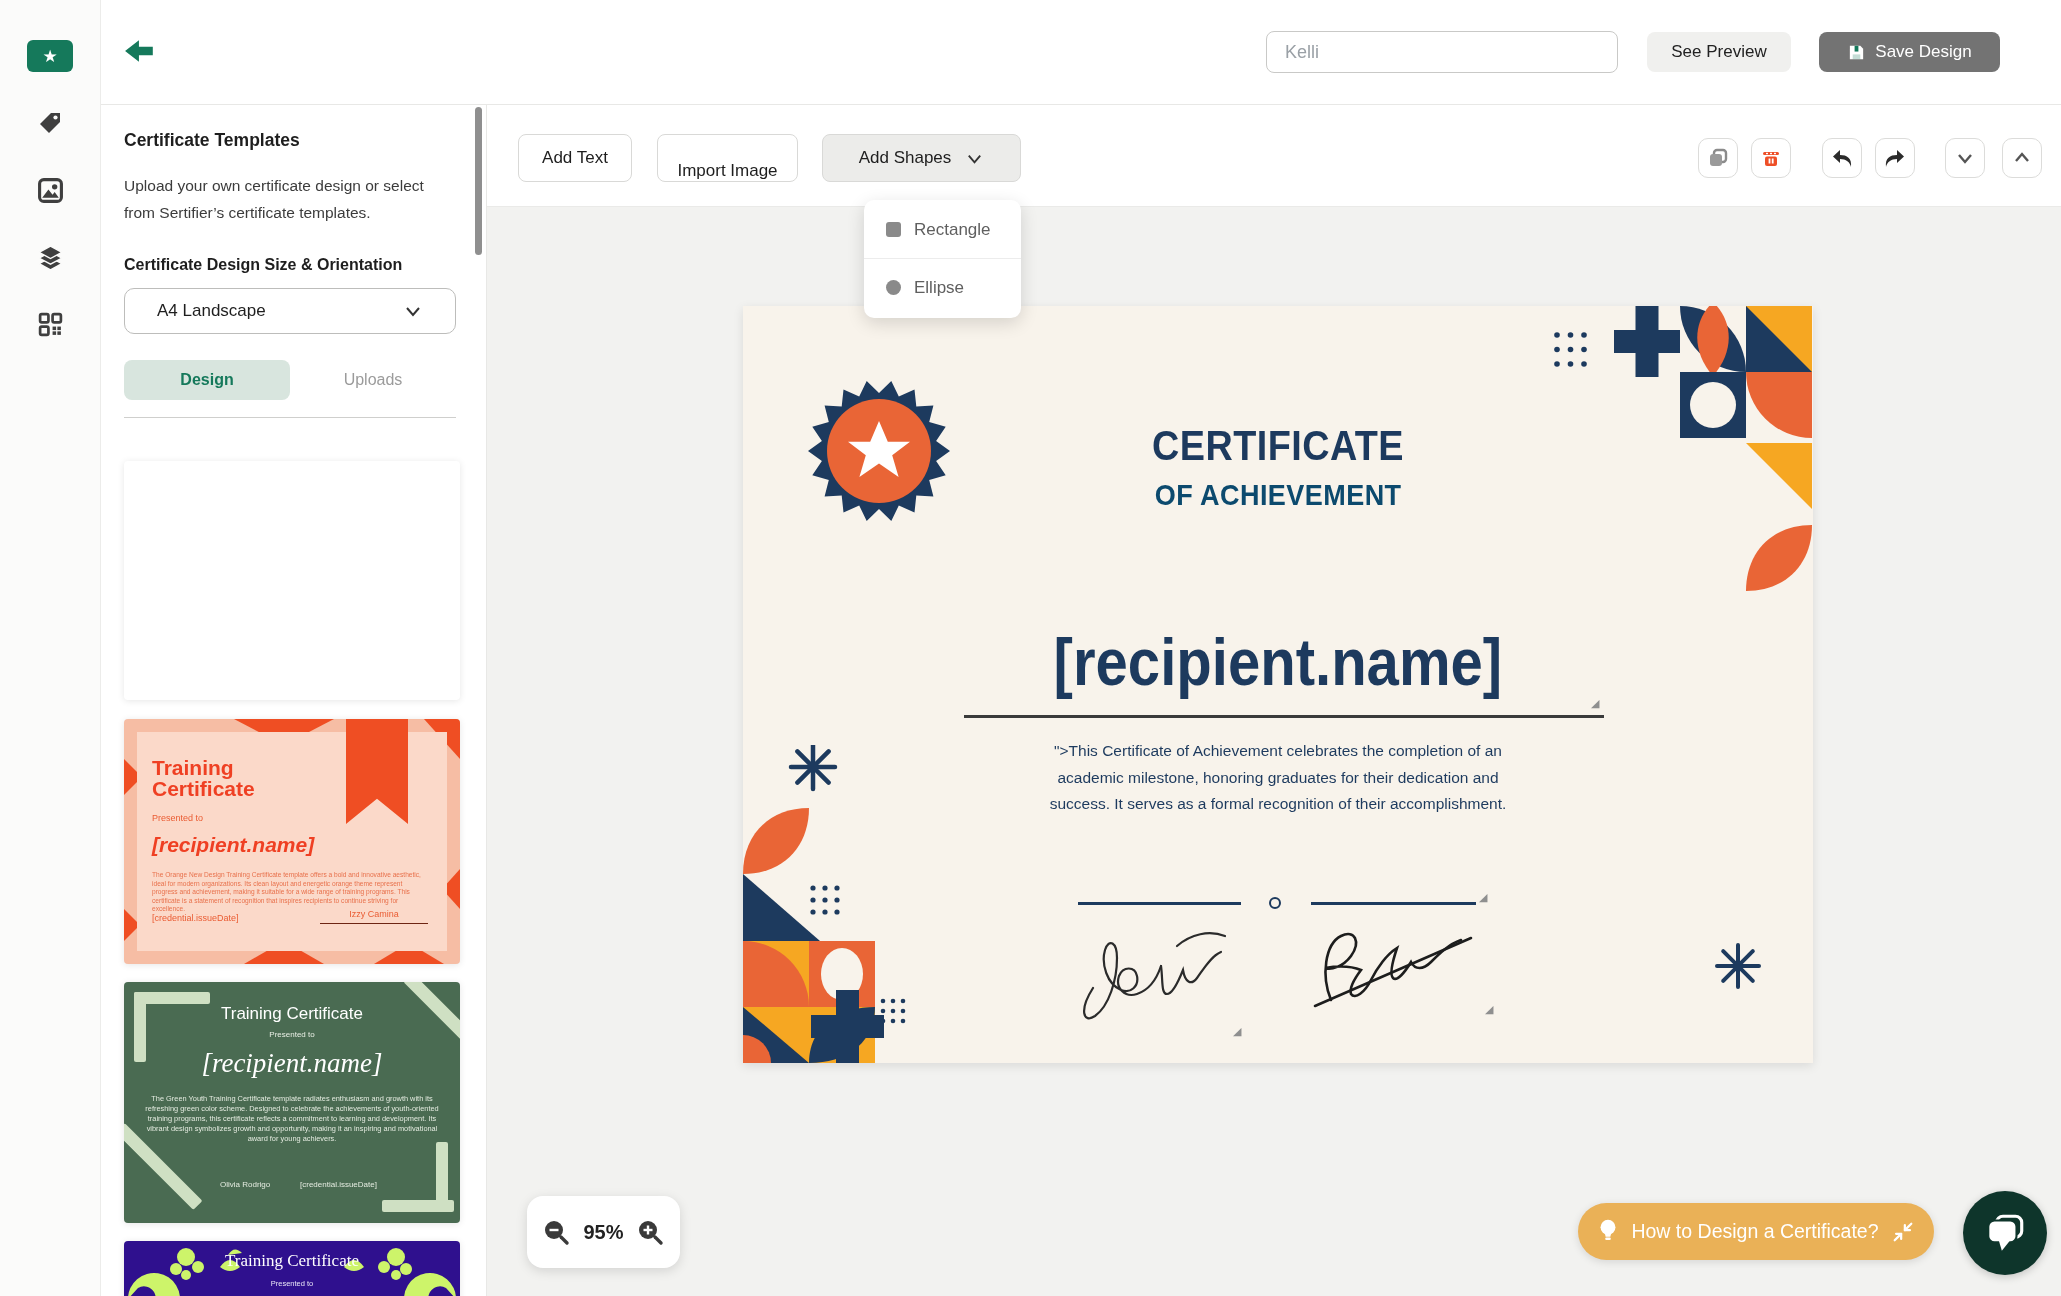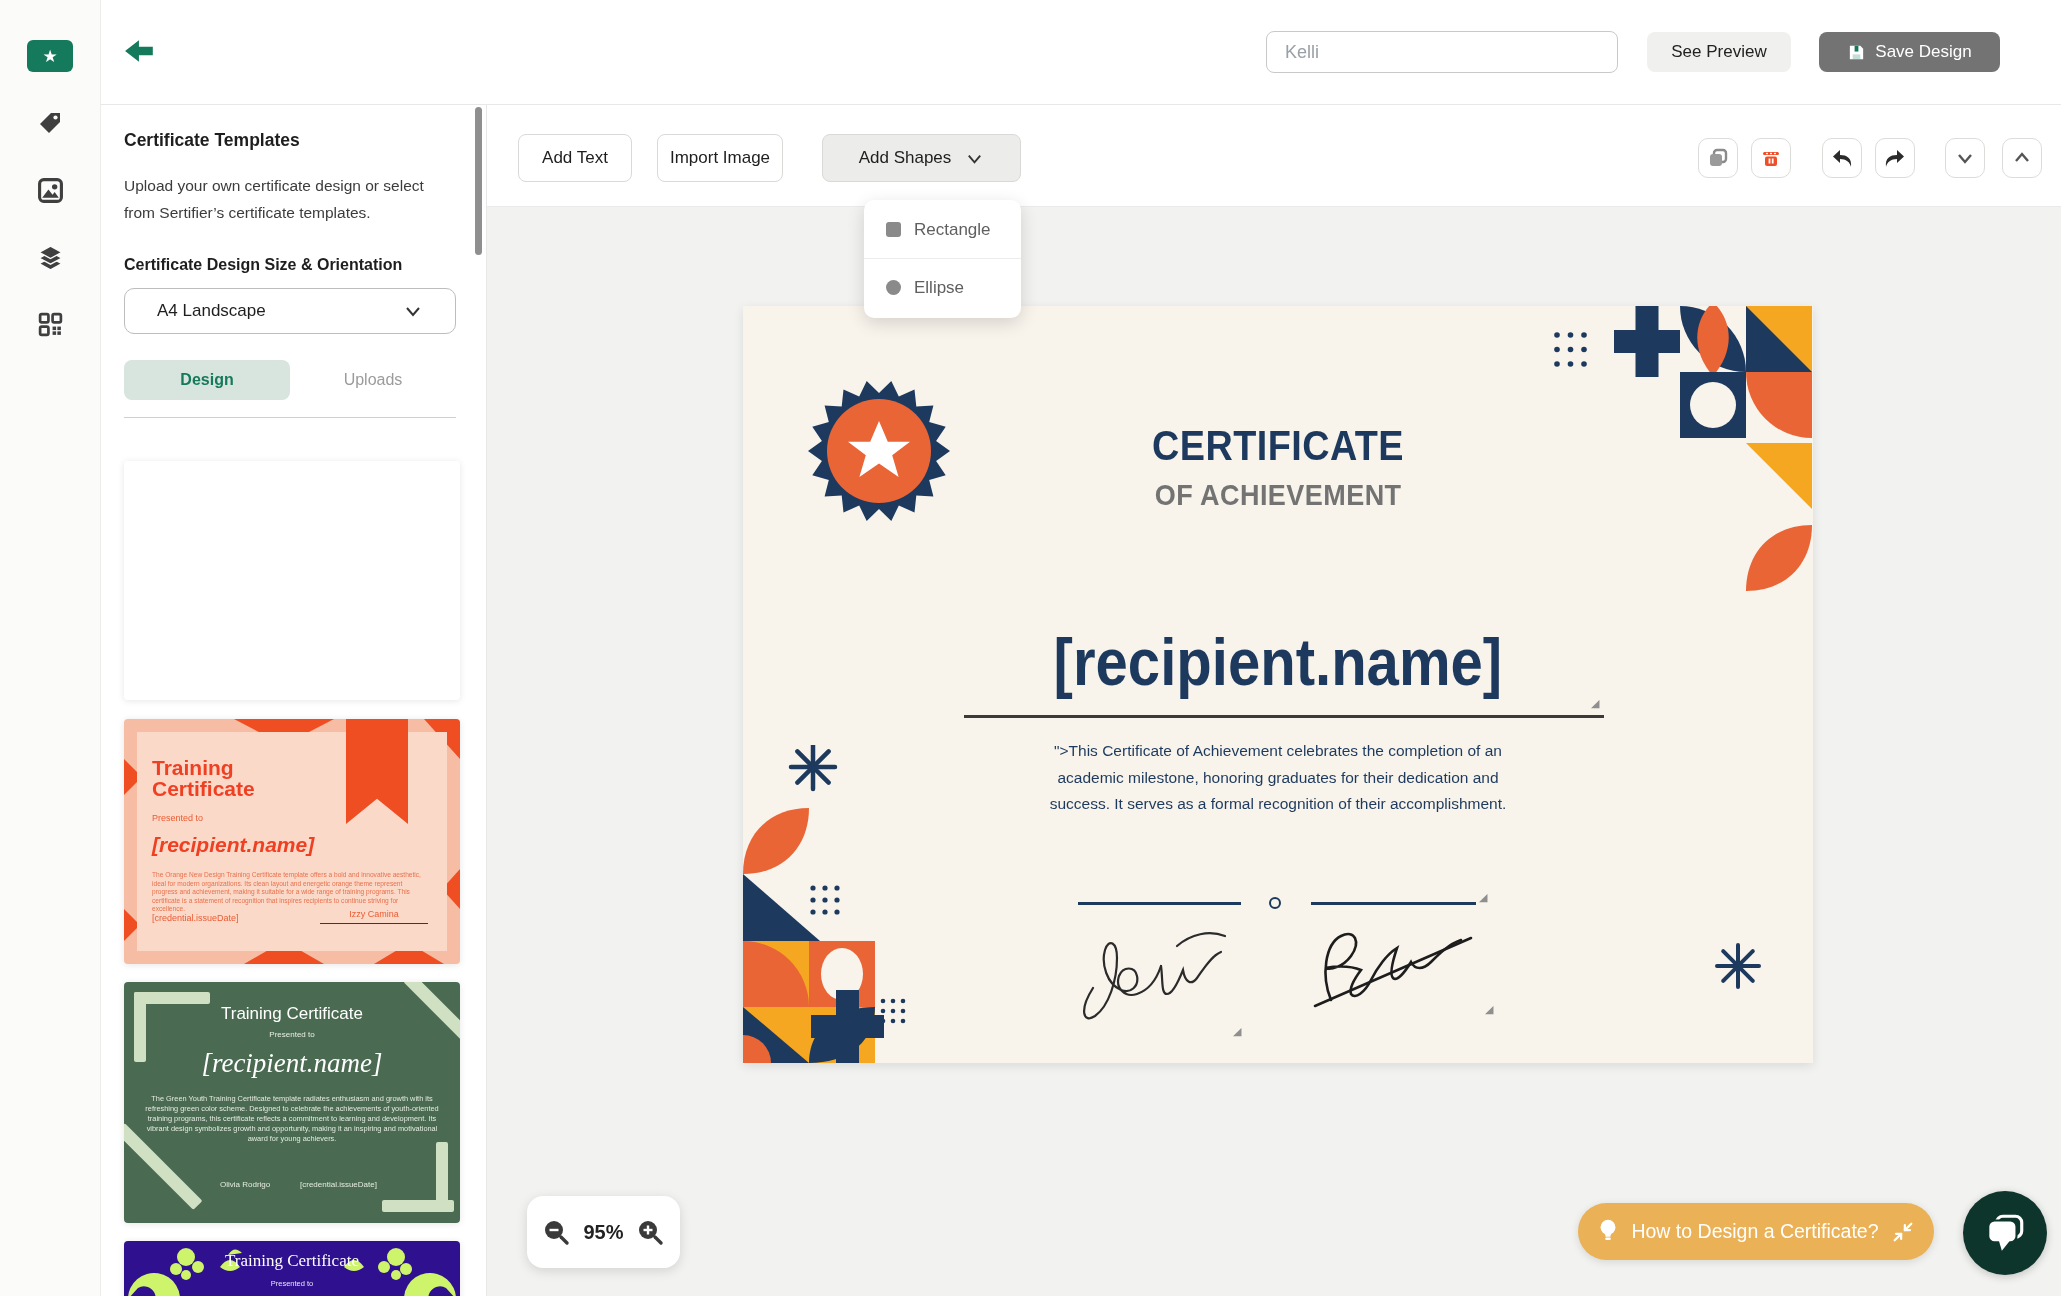--- a/index.html
+++ b/index.html
@@ -87,21 +87,21 @@
   .menu-item{position:absolute;left:0;width:100%;height:57px;display:flex;align-items:center;gap:13px;
     padding-left:22px;box-sizing:border-box;font-size:17px;color:#5f5f5f;cursor:pointer;}
   .menu-div{position:absolute;left:0;top:58px;width:100%;height:1px;background:#ececec;}
   .sq{width:15px;height:15px;background:#8a8a8a;border-radius:3px;}
   .ci{width:15px;height:15px;background:#8a8a8a;border-radius:50%;}
 
   
   .cert{left:743px;top:306px;width:1070px;height:757px;background:#F8F3EB;box-shadow:0 3px 10px rgba(0,0,0,.10);z-index:1;}
   .cert-title{left:0;top:116px;width:100%;text-align:center;font-size:42px;font-weight:bold;color:#1D3A5E;letter-spacing:.5px;}
   .cert-title span,.cert-sub span,.cert-rec span{display:inline-block;transform:scaleX(.9);}
-  .cert-sub{left:0;top:172px;width:100%;text-align:center;font-size:30px;font-weight:bold;color:#737373;letter-spacing:.5px;}
+  .cert-sub{left:0;top:172px;width:100%;text-align:center;font-size:30px;font-weight:bold;color:#0c4a6e;letter-spacing:.5px;}
   .cert-rec{left:0;top:318px;width:100%;text-align:center;font-size:66px;font-weight:bold;color:#1D3A5E;}
   .cert-rec span{transform:scaleX(.88);}
   .rec-line{left:221px;top:409px;width:640px;height:2.5px;background:#3a3a3a;}
   .cert-desc{left:0;top:432px;width:100%;text-align:center;font-size:15.5px;line-height:26.5px;color:#1D3A5E;font-weight:500;}
   .sigline{top:596px;height:3px;background:#1D3A5E;}
   .sigdot{left:526px;top:591px;width:8px;height:8px;border:2.5px solid #1D3A5E;border-radius:50%;background:transparent;}
   .handle{position:absolute;color:#8f8f8f;font-size:11px;line-height:11px;}
 
   
   .zoompill{left:527px;top:1196px;width:153px;height:72px;background:#fff;border-radius:16px;z-index:15;
@@ -256,21 +256,21 @@
     </svg>
     <div class="ttl">Training Certificate</div>
     <div class="pres">Presented to</div>
   </div>
 </section>
 
 <div class="abs toolstrip">
   <div class="tbtn" style="left:32px;width:114px;">
     <span>Add Text</span>
   </div>
-  <div class="tbtn" style="left:171px;width:126px;">
+  <div class="tbtn" style="left:171px;width:141px;align-items:flex-end;">
     <span>Import Image</span>
   </div>
   <div class="tbtn" style="left:336px;width:199px;background:#ececea;">
     <span>Add Shapes</span>
     <svg width="19" height="19" viewBox="0 0 20 20">
         <polyline points="4,7 10,14 16,7" fill="none" stroke="#333" stroke-width="2"></polyline>
       </svg>
   </div>
   <div class="icbtn" style="left:1212px;">
     <svg width="22" height="22" viewBox="0 0 22 22">

